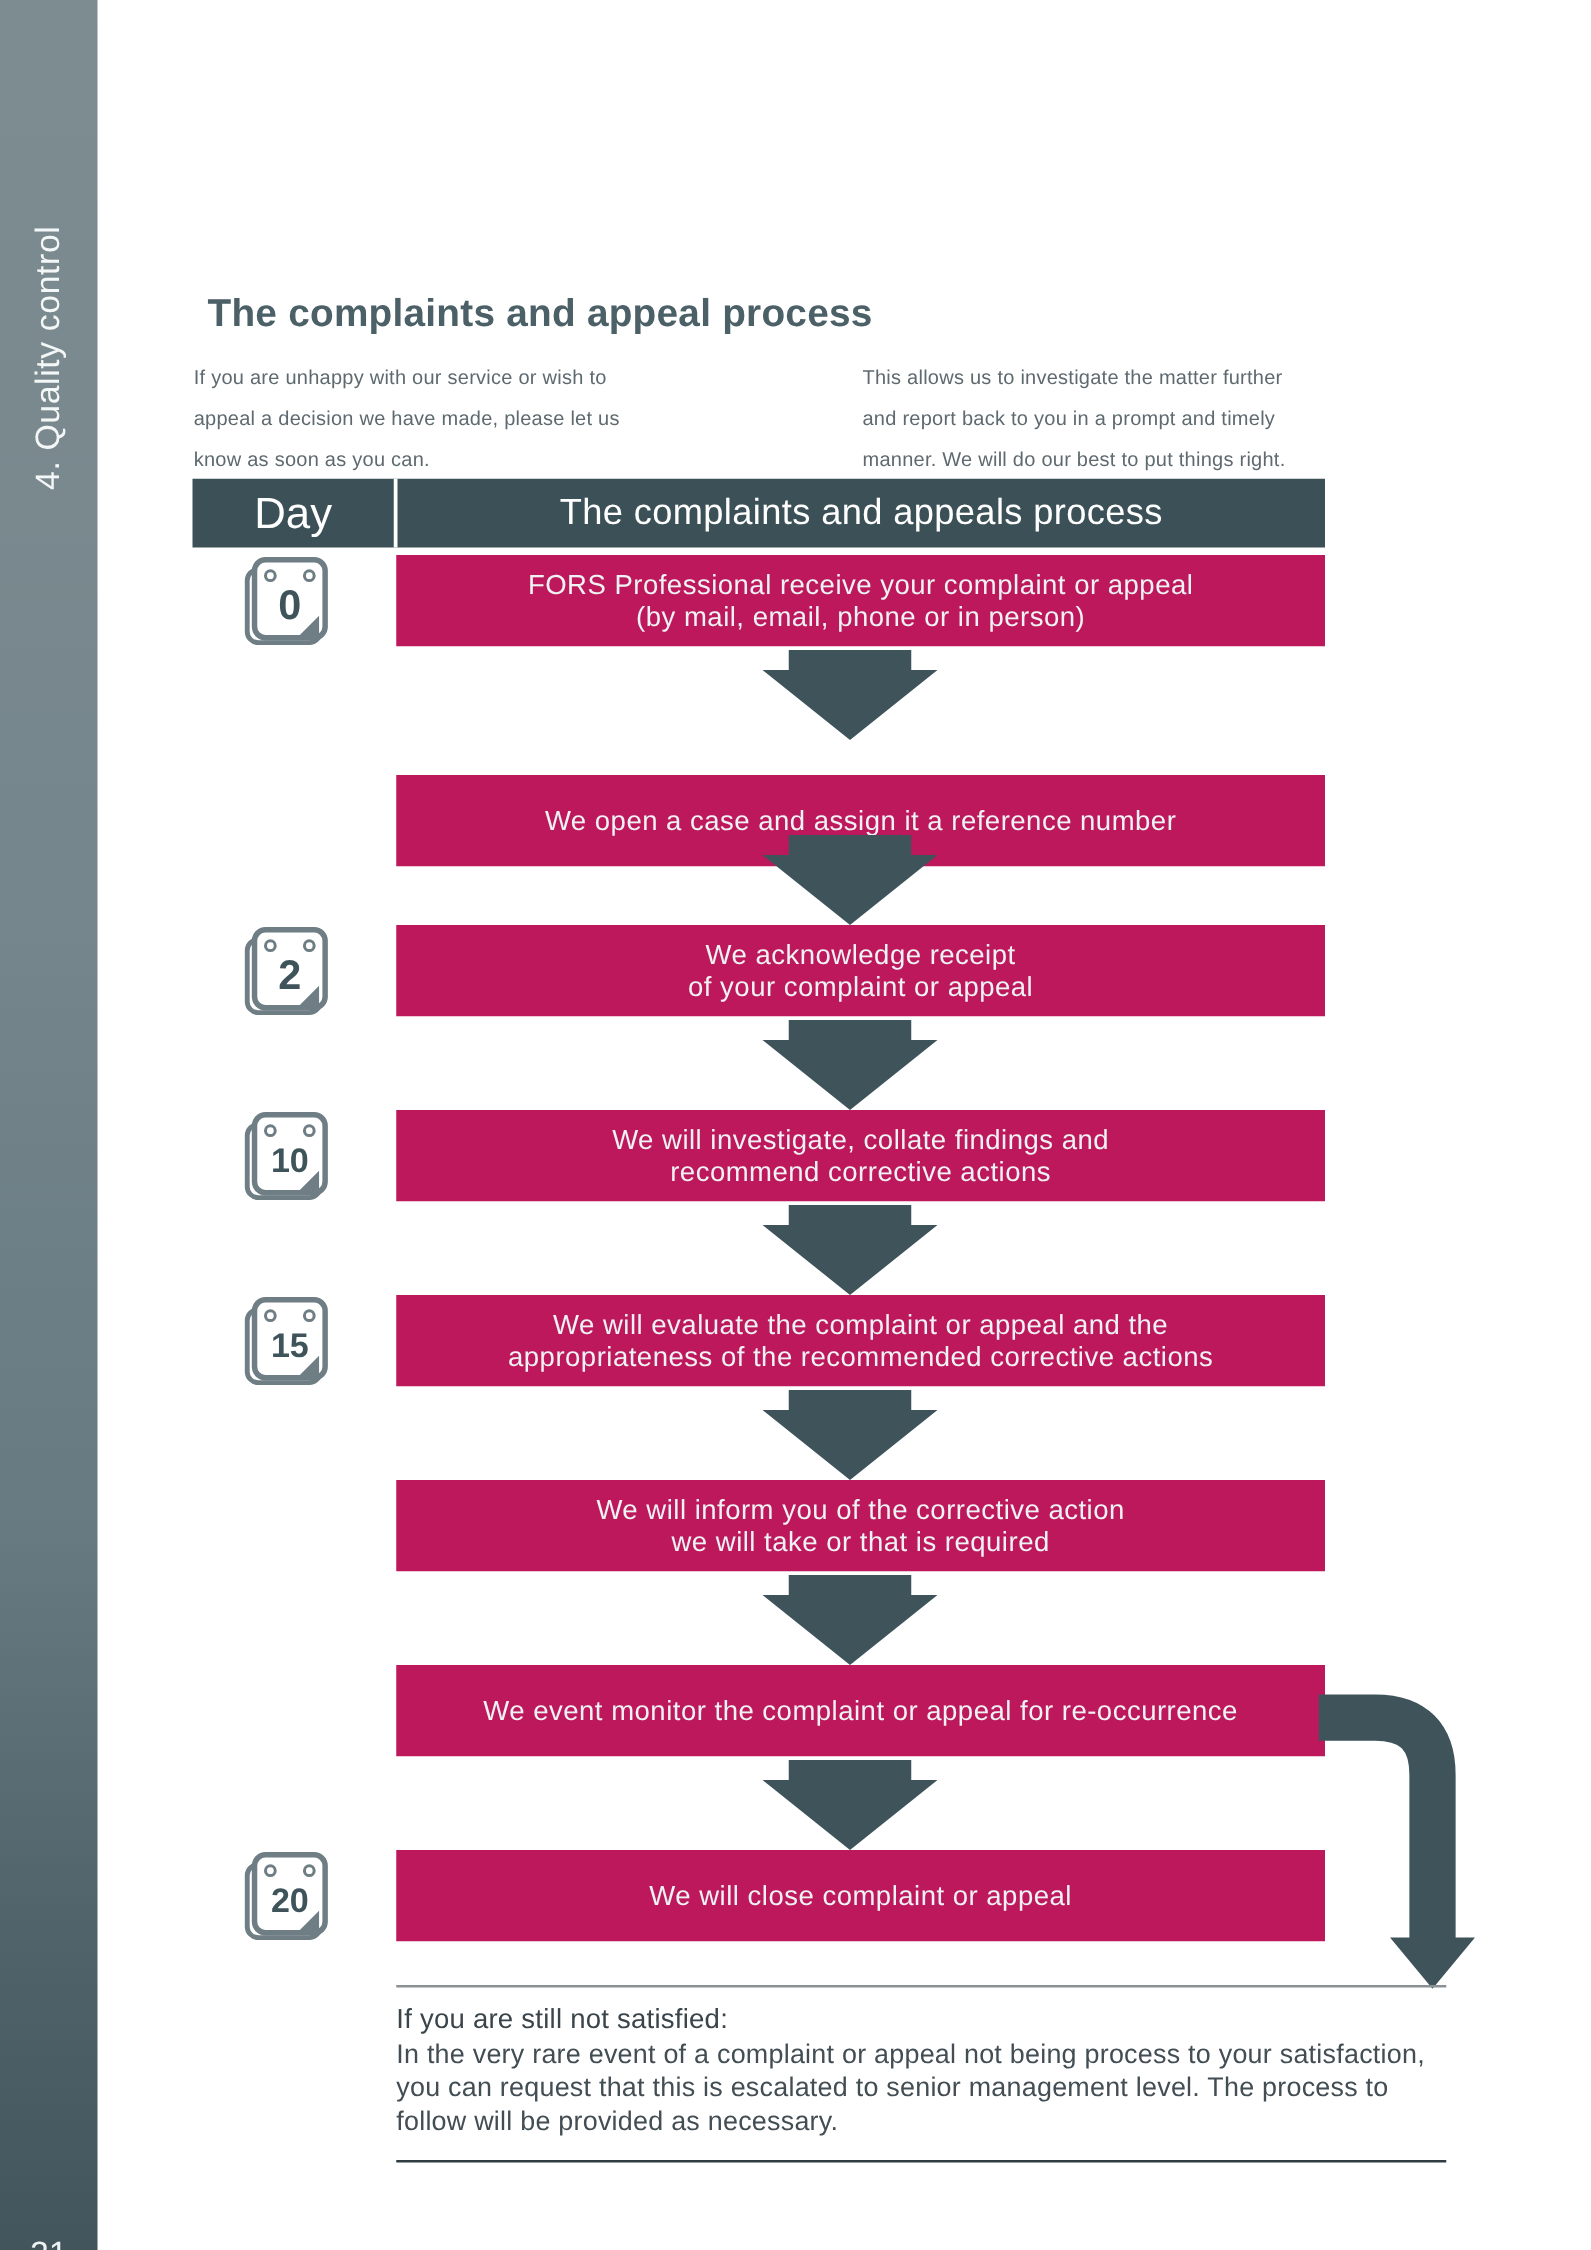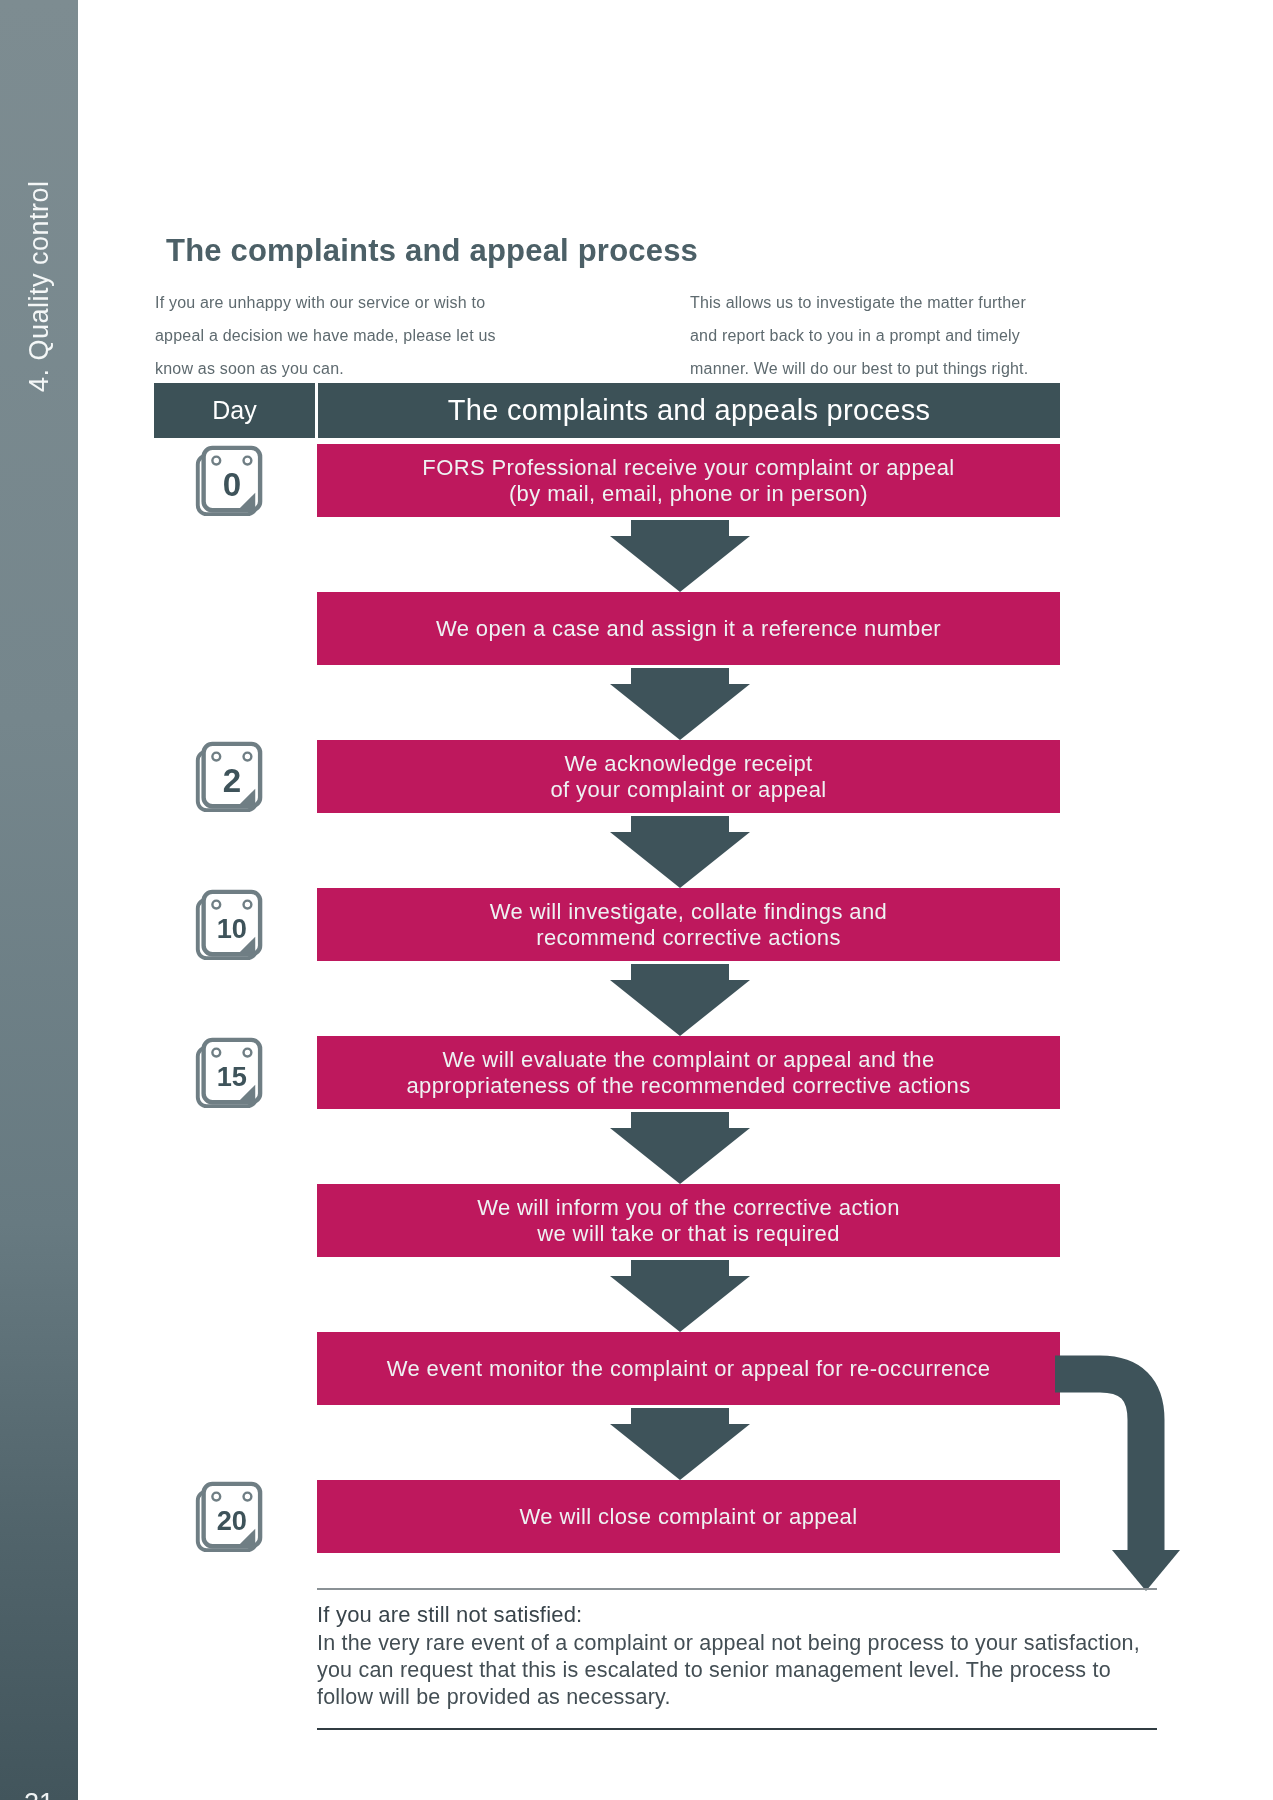--- a/index.html
+++ b/index.html
@@ -21,21 +21,21 @@
     font-size:31px;font-weight:bold;color:#4c6067;letter-spacing:.2px;}
   .intro{position:absolute;top:286px;margin:0;font-size:16px;line-height:33px;
     color:#5e6a6f;white-space:pre-line;letter-spacing:.2px;}
   .intro.left{left:155px;width:500px;}
   .intro.right{left:690px;width:510px;}
 
   
   .flow-header{position:absolute;left:154px;top:383px;width:906px;height:55px;
     background:#3c5157;display:flex;}
   .flow-header .day-cell{width:161px;display:flex;align-items:center;justify-content:center;
-    color:#fff;font-size:25px;}
+    color:#fff;font-size:35px;}
   .flow-header .divider{width:3px;background:#ffffff;height:55px;}
   .flow-header .process-cell{flex:1;display:flex;align-items:center;justify-content:center;
     color:#fff;font-size:29px;letter-spacing:.3px;}
 
   
   .step-box{position:absolute;left:317px;width:743px;height:73px;background:#be185d;
     display:flex;align-items:center;justify-content:center;text-align:center;
     color:#eef2f3;font-size:22px;line-height:26px;white-space:pre-line;letter-spacing:.4px;}
 
   
@@ -73,21 +73,21 @@
 manner. We will do our best to put things right.</p>
 
   <div class="flow-header">
     <div class="day-cell">Day</div>
     <div class="divider"></div>
     <div class="process-cell">The complaints and appeals process</div>
   </div>
 
   <div class="step-box" style="top:444px">FORS Professional receive your complaint or appeal
 (by mail, email, phone or in person)</div>
-  <div class="step-box" style="top:592px">We open a case and assign it a reference number</div>
+  <div class="step-box" style="top:620px">We open a case and assign it a reference number</div>
   <div class="step-box" style="top:740px">We acknowledge receipt
 of your complaint or appeal</div>
   <div class="step-box" style="top:1036px">We will evaluate the complaint or appeal and the
 appropriateness of the recommended corrective actions</div>
   <div class="step-box" style="top:888px">We will investigate, collate findings and
 recommend corrective actions</div>
   <div class="step-box" style="top:1184px">We will inform you of the corrective action
 we will take or that is required</div>
   <div class="step-box" style="top:1332px">We event monitor the complaint or appeal for re-occurrence</div>
   <div class="step-box" style="top:1480px">We will close complaint or appeal</div>

